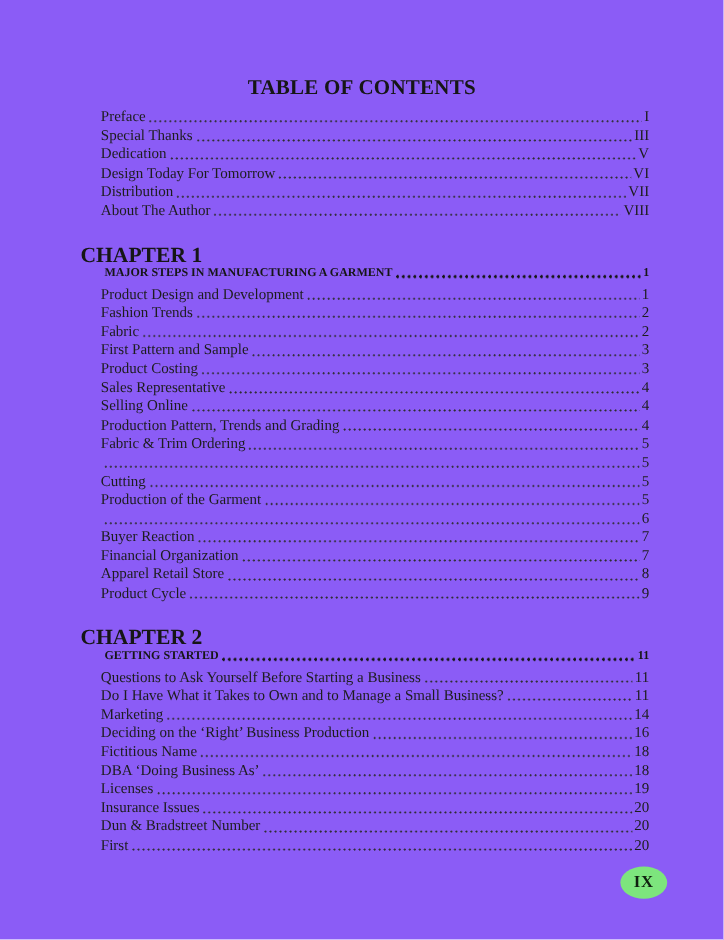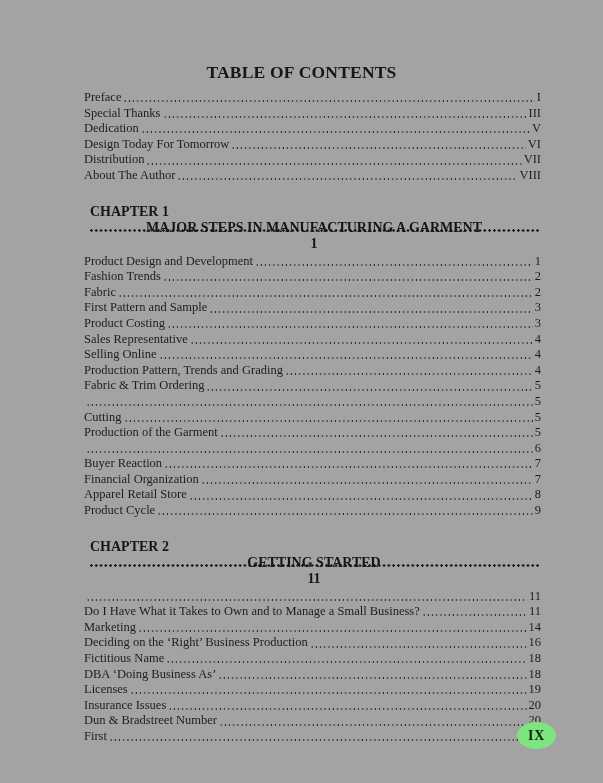--- a/index.html
+++ b/index.html
@@ -4,21 +4,21 @@
 <style>
   html, body {
     margin: 0;
     padding: 0;
     background: #ffffff;
   }
   .page {
     position: relative;
     width: 603px;
     height: 783px;
-    background: #a3a3a3;
+    background: #8b5cf6;
     overflow: hidden;
     font-family: "Liberation Serif", "DejaVu Serif", serif;
     color: #1d1d1d;
   }
   .title {
     margin: 62px 0 7px 0;
     font-size: 17.5px;
     font-weight: bold;
     text-align: center;
     letter-spacing: 0.2px;
@@ -46,33 +46,32 @@
     left: 3px;
     right: 2px;
     bottom: 3px;
     height: 2.4px;
     background-image: radial-gradient(circle at 1.2px 1.2px, #2b2b2b 0.75px, transparent 1.05px);
     background-size: 4.2px 2.4px;
     background-repeat: repeat-x;
   }
   .chapter { margin-top: 20px; }
   .chapter-label {
-    margin-left: 90px;
-    font-size: 14px;
+    margin-left: 67px;
+    font-size: 18px;
     font-weight: bold;
     line-height: 16px;
     color: #161616;
   }
   .chapter-title-row {
     margin: 0 62px 2px 87px;
-    font-size: 14px;
+    font-size: 10px;
     font-weight: bold;
     line-height: 16px;
     color: #161616;
-    flex-direction: column;
   }
   .chapter-title-row .toc-leader::after {
     height: 2.8px;
     bottom: 3.5px;
     background-image: radial-gradient(circle at 1.4px 1.4px, #161616 1.05px, transparent 1.35px);
     background-size: 4.8px 2.8px;
   }
   .page-badge {
     position: absolute;
     left: 517px;
@@ -222,20 +221,21 @@
       </section>
       <section class="chapter">
         <div class="chapter-label">CHAPTER 2</div>
         <div class="toc-row chapter-title-row">
           <span class="toc-label">GETTING STARTED</span>
           <span class="toc-leader"></span>
           <span class="toc-page">11</span>
         </div>
         <div>
           <div class="toc-row">
+            <span class="toc-label">Questions to Ask Yourself Before Starting a Business</span>
             <span class="toc-leader"></span>
             <span class="toc-page">11</span>
           </div>
           <div class="toc-row">
             <span class="toc-label">Do I Have What it Takes to Own and to Manage a Small Business?</span>
             <span class="toc-leader"></span>
             <span class="toc-page">11</span>
           </div>
           <div class="toc-row">
             <span class="toc-label">Marketing</span>

